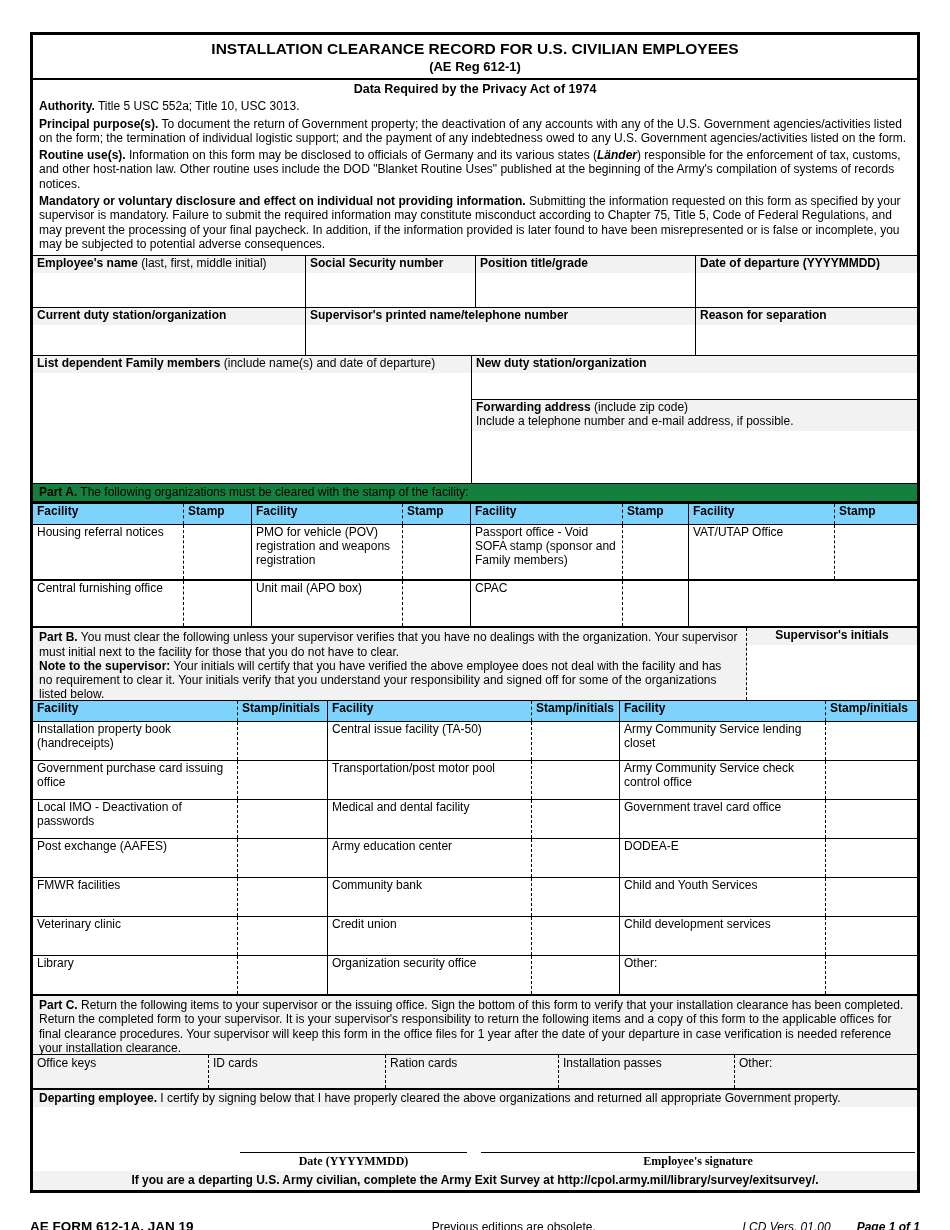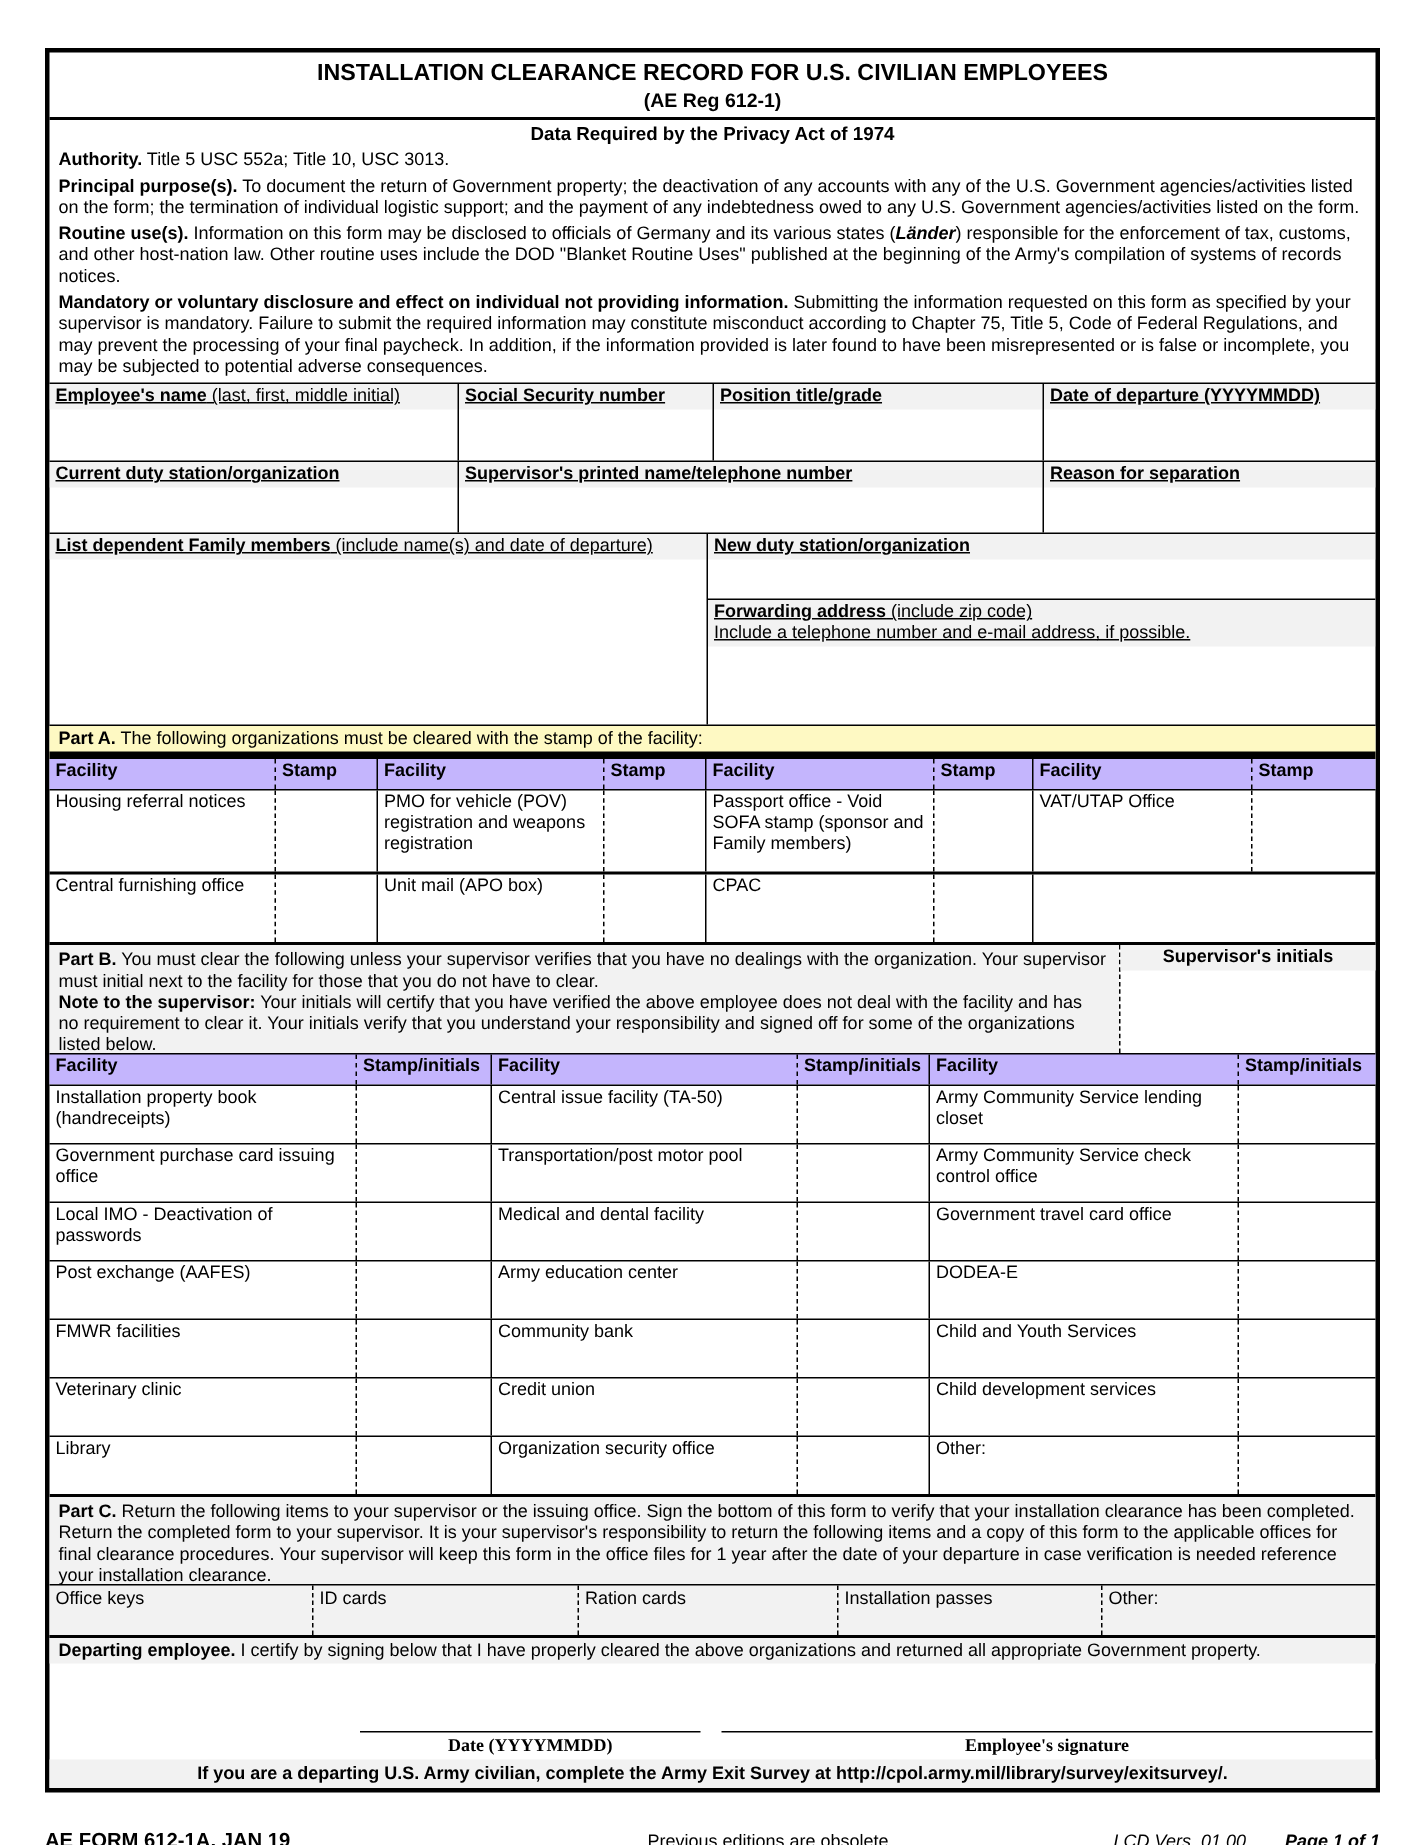--- a/index.html
+++ b/index.html
@@ -16,33 +16,33 @@
 
   .privacy { padding: 2px 6px 3px; border-bottom: 1px solid #000; line-height: 14.3px; }
   .privacy .ph { text-align: center; font-weight: bold; font-size: 12.5px; margin-bottom: 3px; }
   .privacy p { margin-bottom: 3px; }
   .privacy p:last-child { margin-bottom: 1px; }
 
   .grid { display: grid; }
   .row1 { grid-template-columns: 272px 170px 220px 222px; height: 52px; border-bottom: 1px solid #000; }
   .row2 { grid-template-columns: 272px 390px 222px; height: 48px; border-bottom: 1px solid #000; }
   .famrow { grid-template-columns: 438px 446px; height: 128px; border-bottom: 1px solid #000; }
-  .cell { border-left: 1px solid #000; overflow: hidden; display: flex; flex-direction: column; text-decoration: underline; }
+  .cell { border-left: 1px solid #000; overflow: hidden; display: flex; flex-direction: column; }
   .cell.first { border-left: none; }
   .lbl { background: #f2f2f2; padding: 1px 4px 2px; line-height: 13.8px; }
   .blank { flex: 1; }
   .fam-right .sub { overflow: hidden; display: flex; flex-direction: column; }
   .fam-right .nd { height: 44px; border-bottom: 1px solid #000; }
   .fam-right .fw { height: 83px; }
 
-  .band { background: #fef9c3; border-bottom: 5px solid #000000; padding: 1px 6px 2px; }
+  .band { background: #15803d; border-bottom: 3px solid #000000; padding: 1px 6px 2px; }
 
   .pa { grid-template-columns: 150px 68px 151px 68px 152px 66px 146px 81px; }
   .pb { grid-template-columns: 204px 90px 204px 88px 206px 90px; }
-  .hrow { background: #c4b5fd; }
+  .hrow { background: #7dd3fc; }
   .hrow .c { font-weight: bold; }
   .c { border-left: 1px solid #000; padding: 1px 4px 2px; line-height: 13.8px; overflow: hidden; }
   .c.first { border-left: none; }
   .c.d { border-left: 1px dashed #000; }
   .pa-h { height: 20px; }
   .pa-r1 { height: 55px; border-top: 1px solid #000; }
   .pa-r2 { height: 47px; border-top: 2px solid #000; }
 
   .pb-wrap { display: grid; grid-template-columns: 713px 171px; height: 74px; border-top: 2px solid #000; }
   .pb-intro { background: #f2f2f2; padding: 2px 8px 2px 6px; line-height: 14.3px; overflow: hidden; }

